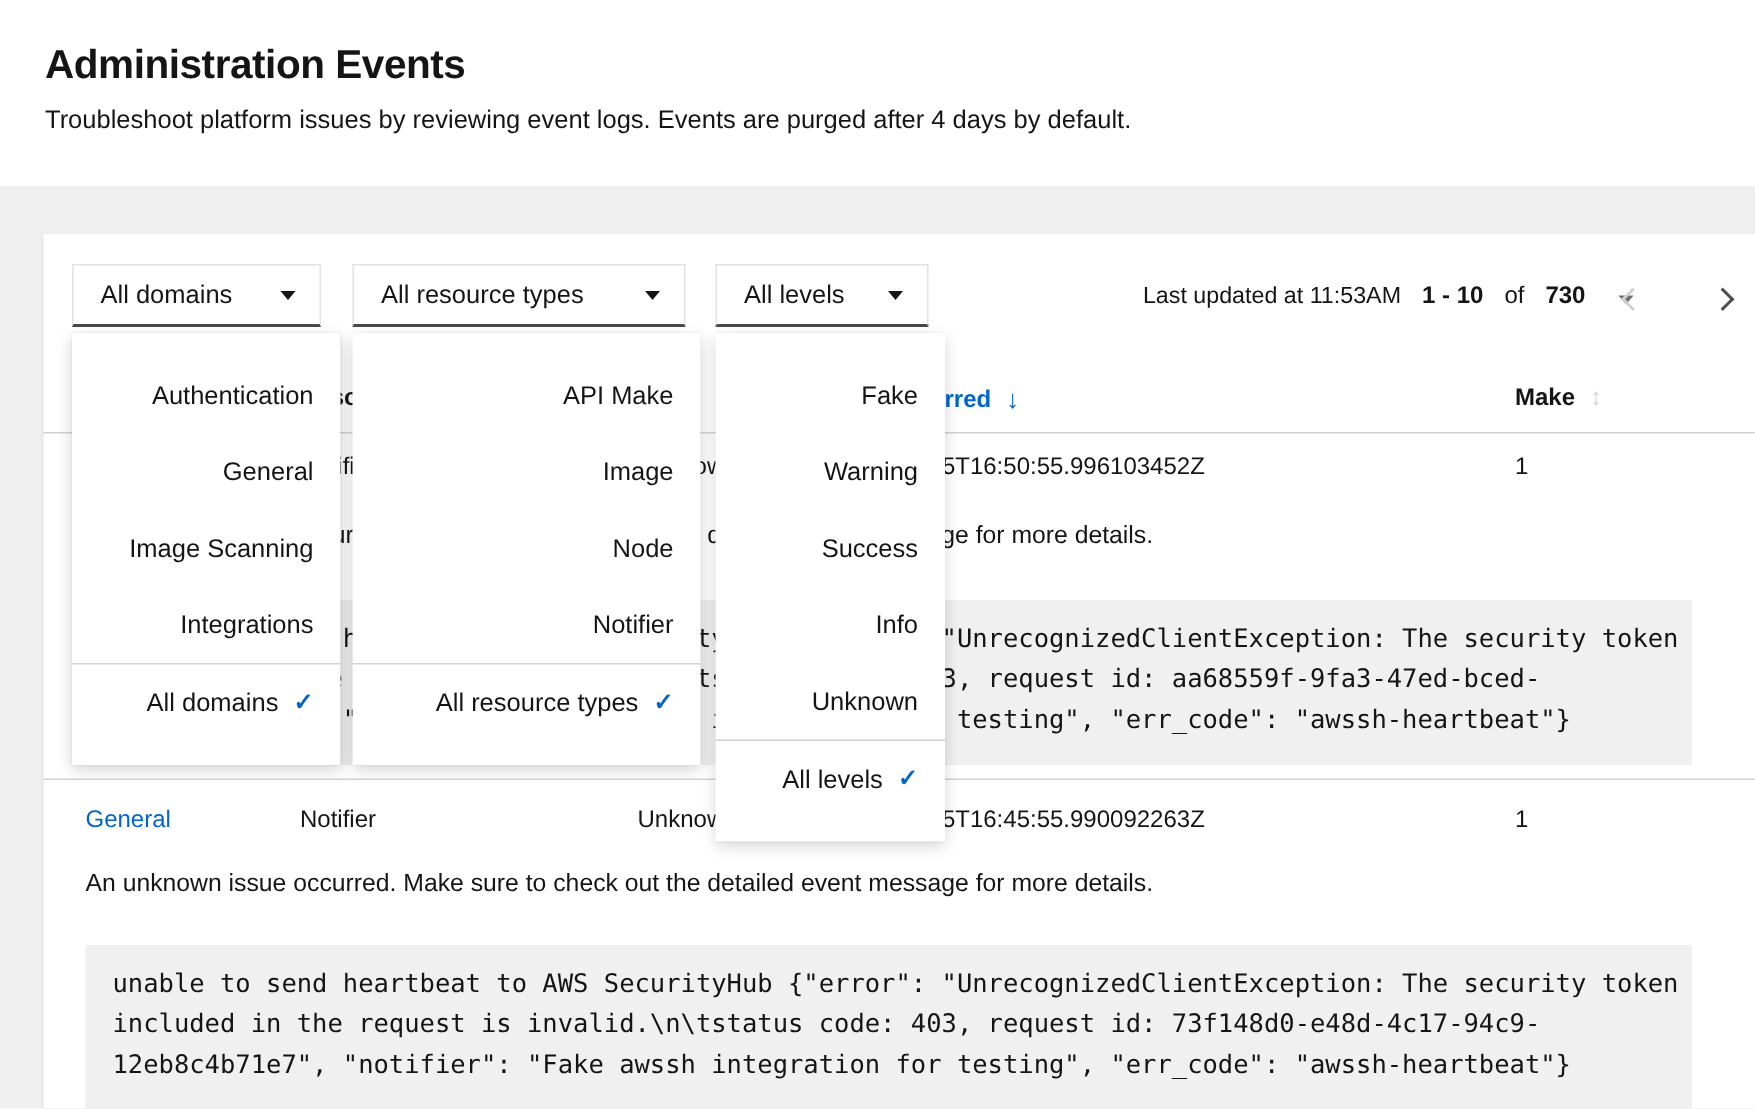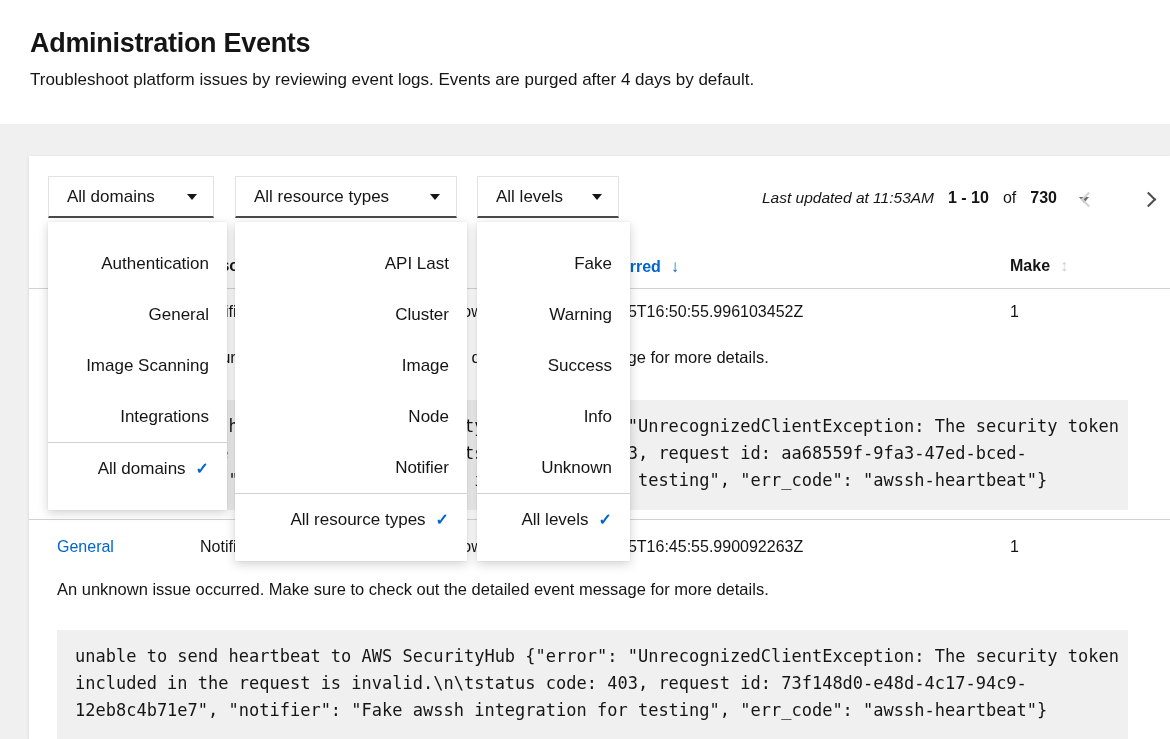--- a/index.html
+++ b/index.html
@@ -18,21 +18,21 @@
   
   .toggle{display:flex;align-items:center;justify-content:space-between;gap:14px;
           height:42px;padding:0 16px 0 18px;background:#fff;font-size:17px;color:#151515;
           border:1px solid #e2e2e2;border-bottom:2px solid #4a4a4a;box-sizing:border-box;
           font-family:"Liberation Sans",sans-serif;cursor:pointer;z-index:5;}
   .caret{width:0;height:0;border-left:5px solid transparent;border-right:5px solid transparent;
          border-top:6px solid #151515;display:inline-block;}
   .caret.gray{border-top-color:#6a6e73;}
 
   
-  .updated{top:189px;right:236px;font-size:15.5px;font-style:italic;}
+  .updated{top:189px;right:236px;font-size:15.5px;}
   .pag{top:189px;left:948px;font-size:16px;display:flex;gap:14px;align-items:center;}
   .pag .rng{font-weight:600;}
   .pag .tot{font-weight:bold;}
   .pag-caret{margin-left:8px;margin-top:3px;}
   .navbtn{width:44px;height:36px;top:181px;display:flex;align-items:center;justify-content:center;
           background:transparent;border:none;cursor:pointer;}
   .chev{display:inline-block;width:9px;height:9px;border-top:2.5px solid currentColor;
         border-right:2.5px solid currentColor;}
   .chev.left{transform:rotate(-135deg);}
   .chev.right{transform:rotate(45deg);}
@@ -161,24 +161,21 @@
       </div>
     <div class="mdivider"></div>
     <div class="menu-item">
       <span>All domains</span>
       <span class="check">✓</span>
       </div>
   </div>
 
   <div class="abs panel" style="left:235px;top:222px;width:232px;">
     <div class="menu-item">
-      <span>API Last</span>
-      </div>
-    <div class="menu-item">
-      <span>Cluster</span>
+      <span>API Make</span>
       </div>
     <div class="menu-item">
       <span>Image</span>
       </div>
     <div class="menu-item">
       <span>Node</span>
       </div>
     <div class="menu-item">
       <span>Notifier</span>
       </div>

